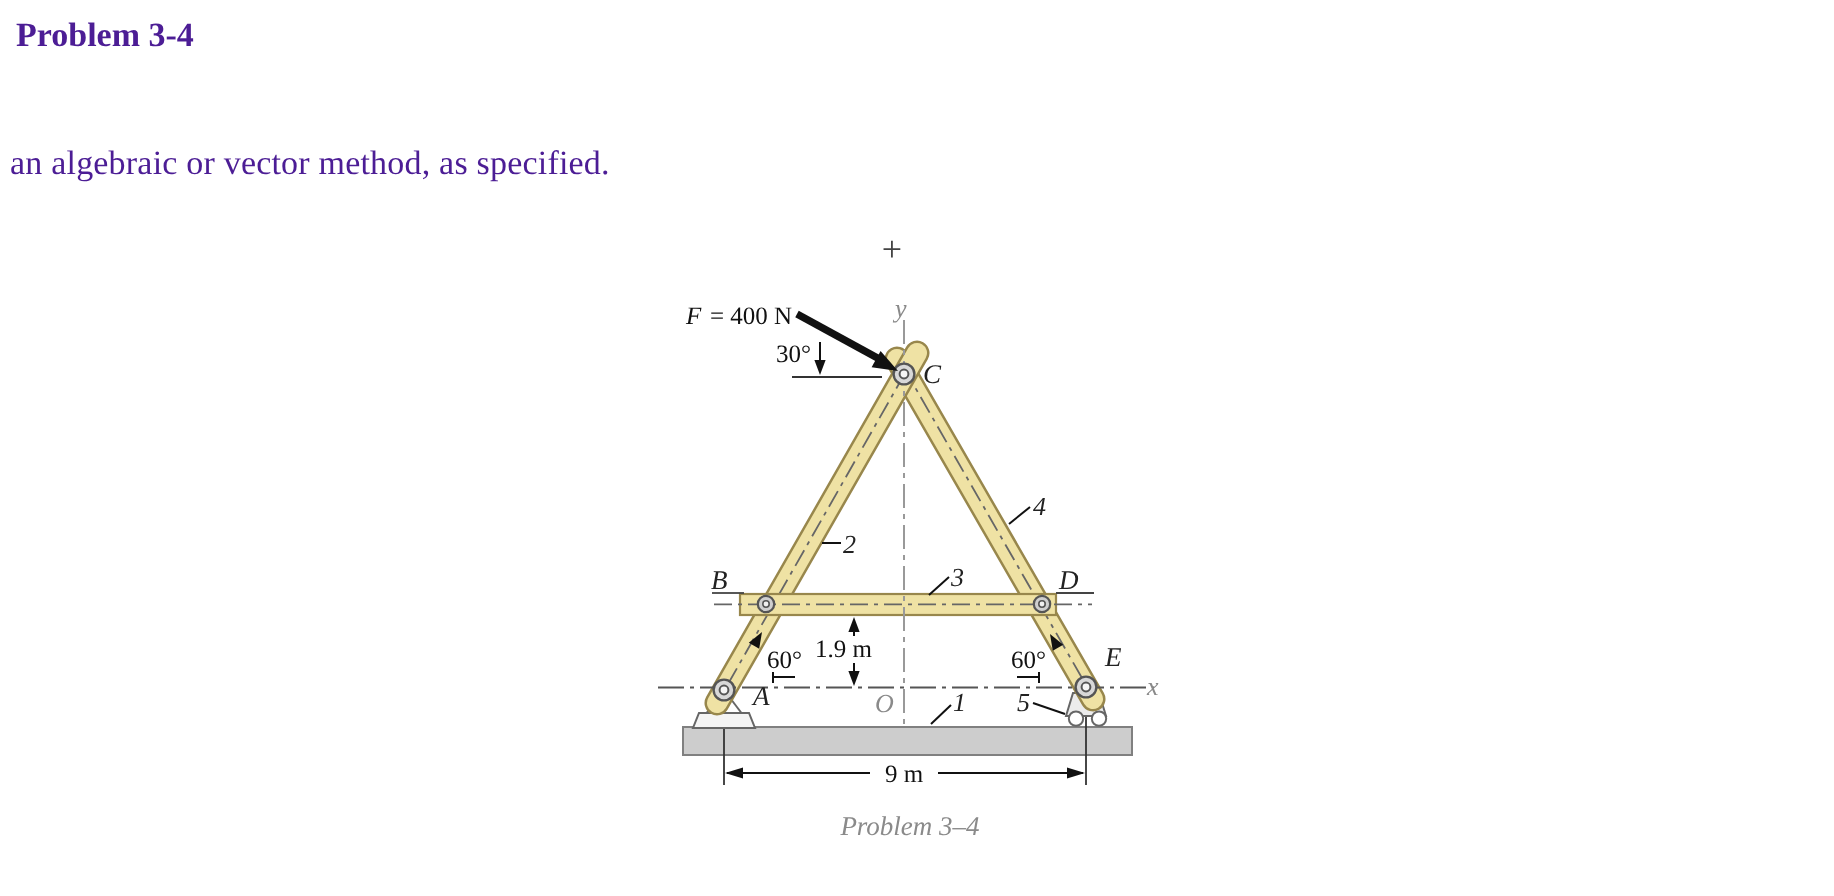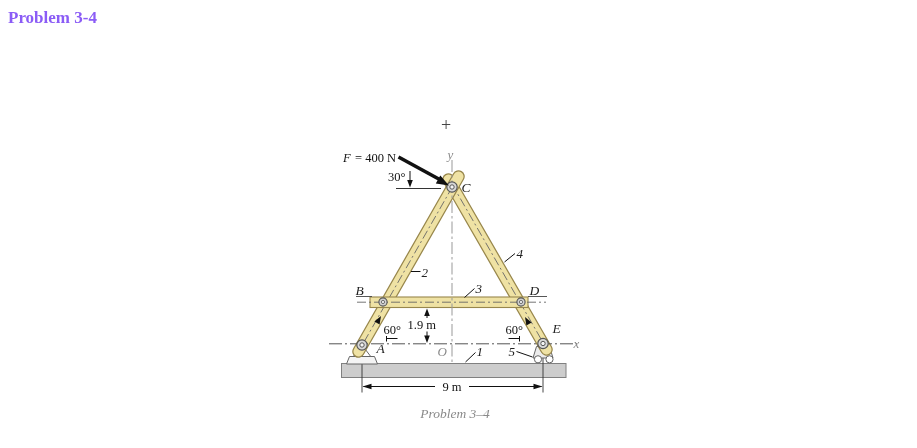--- a/index.html
+++ b/index.html
@@ -1,33 +1,34 @@
 <!DOCTYPE html>
 <html><head>
 <meta charset="utf-8">
 <style>
   html,body{margin:0;padding:0;background:#ffffff;}
   #page{position:relative;width:917px;height:448px;background:#fff;overflow:hidden;
-        font-family:"Liberation Serif", serif;color:#8b5cf6;}
+        font-family:"Liberation Serif", serif;color:#4c1d95;}
   .title{position:absolute;left:8px;top:8px;font-size:17px;font-weight:bold;white-space:nowrap;}
   .bodyline{position:absolute;left:5px;font-size:17px;white-space:nowrap;letter-spacing:0.1px;}
   #line1{top:50px;}
   #line2{top:72px;}
   svg{position:absolute;left:0;top:0;}
   svg text{font-family:"Liberation Serif", serif;}
   .lbl{font-style:italic;font-size:13.5px;fill:#222;}
   .axlbl{font-style:italic;font-size:13px;fill:#8a8a8a;}
   .dim{font-size:12.5px;fill:#111;}
   .num{font-style:italic;font-size:13px;fill:#222;}
 </style>
 </head>
 <body>
 
 <div id="page">
   <div class="title">Problem 3-4</div>
+  <div class="bodyline" id="line2">an algebraic or vector method, as specified.</div>
 
   <svg width="917" height="448" viewBox="0 0 917 448">
 
     <rect x="341.5" y="363.5" width="224.5" height="14" fill="#cdcdcd" stroke="#808080" stroke-width="1"></rect>
 
     <line x1="362" y1="345.5" x2="362" y2="392.5" stroke="#333" stroke-width="0.9"></line>
     <line x1="543" y1="346" x2="543" y2="392.5" stroke="#333" stroke-width="0.9"></line>
 
     <g>
       <line x1="362" y1="345" x2="352.5" y2="357.5" stroke="#666" stroke-width="1"></line>

